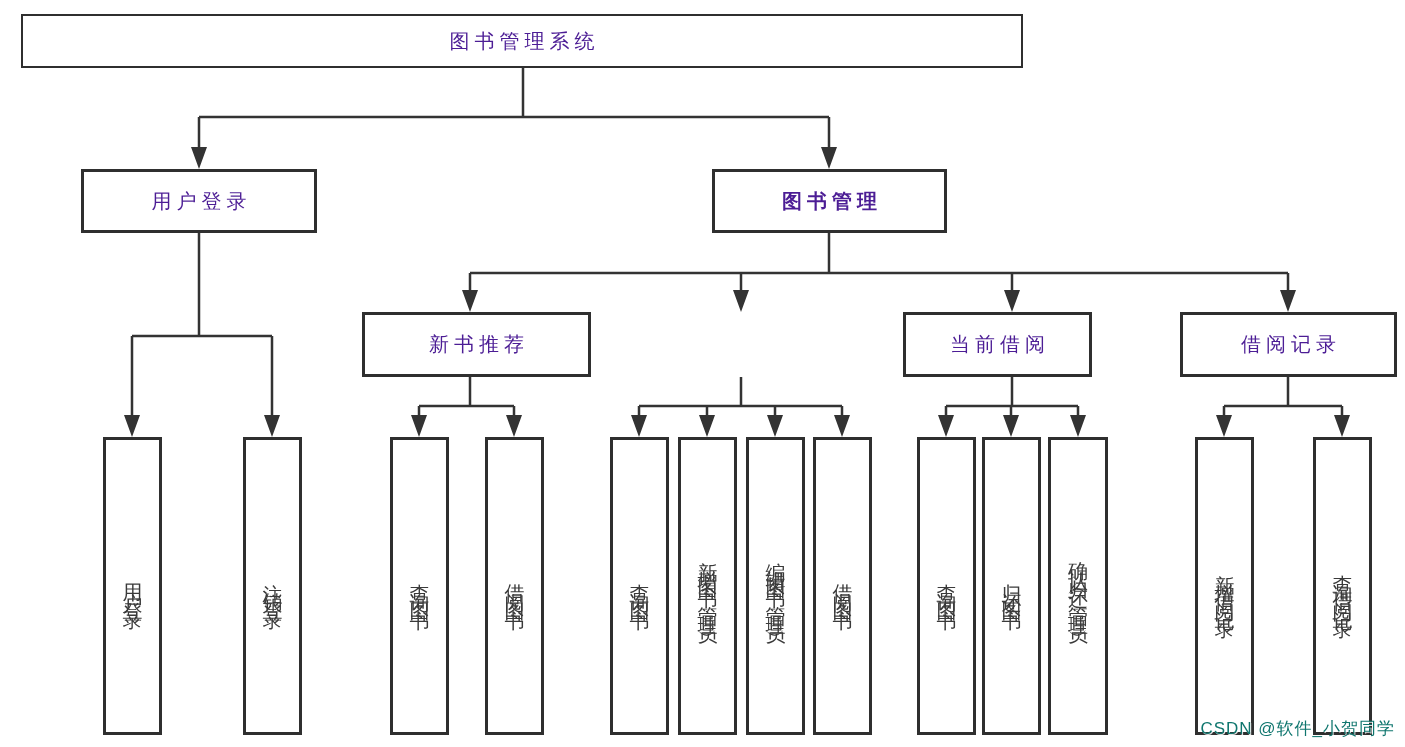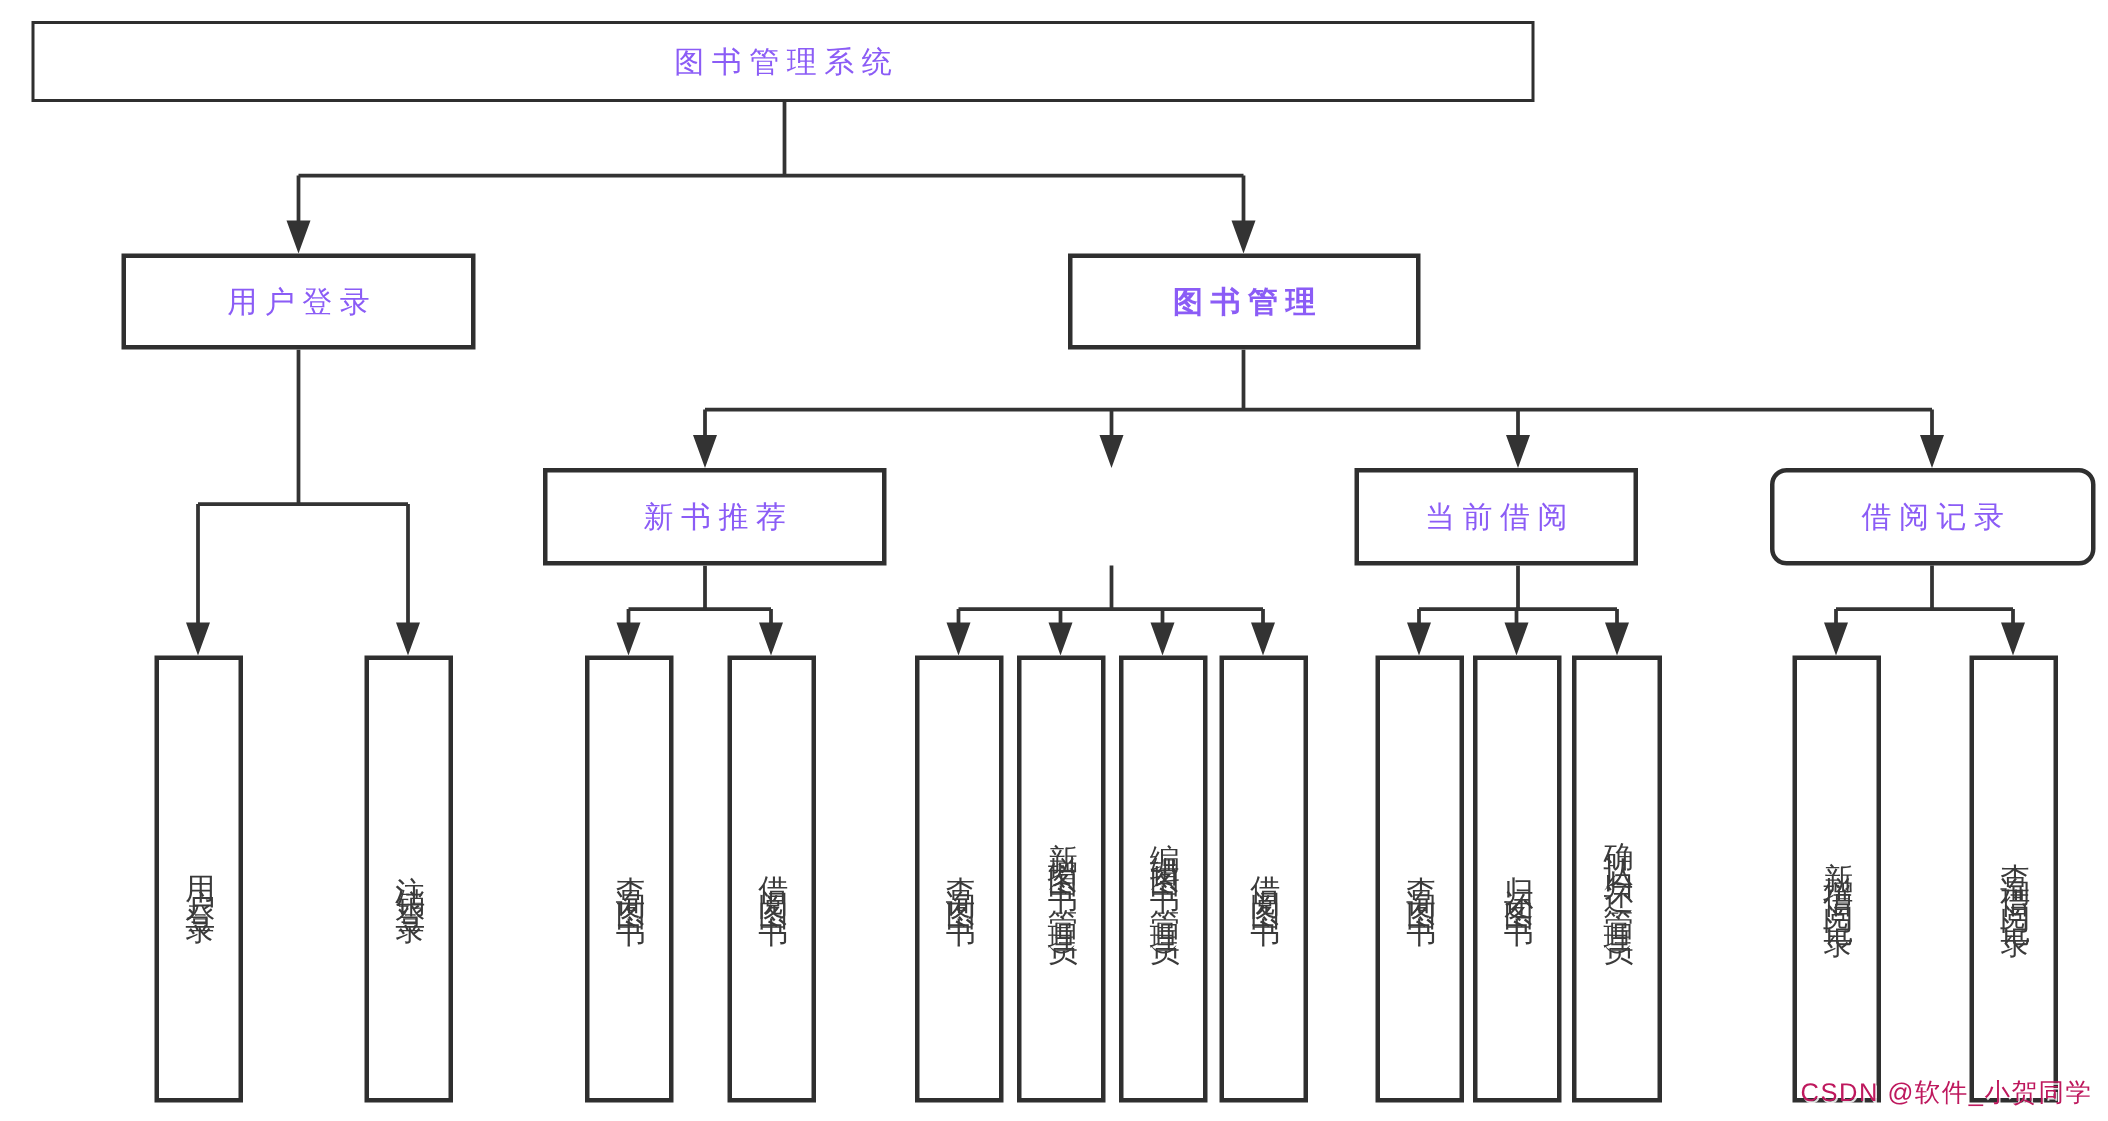--- a/index.html
+++ b/index.html
@@ -4,42 +4,42 @@
 <style>
   html,body{margin:0;padding:0;background:#ffffff;}
   .canvas{
     position:relative;width:1405px;height:747px;background:#ffffff;overflow:hidden;
     font-family:"Liberation Sans","DejaVu Sans",sans-serif;color:#333333;
   }
   .box{
     position:absolute;background:#ffffff;border:3px solid #2f2f2f;
     display:flex;align-items:center;justify-content:center;box-sizing:border-box;
   }
-  .hlabel{font-size:20px;letter-spacing:5px;text-indent:5px;white-space:nowrap;color:#8b5cf6;}
+  .hlabel{font-size:20px;letter-spacing:5px;text-indent:5px;white-space:nowrap;color:#4c1d95;}
   .root{left:21px;top:14px;width:1002px;height:54px;border-width:2px;}
   .l1a{left:81px;top:169px;width:236px;height:64px;}
   .l1b{left:712px;top:169px;width:235px;height:64px;font-weight:bold;}
   .l2{top:312px;width:229px;height:65px;}
   .l2a{left:362px;}
   .l2b{left:633px;width:217px;}
   .l2c{left:903px;width:189px;}
-  .l2d{left:1180px;width:217px;border-radius:11px;}
+  .l2d{left:1180px;width:217px;}
   .leaf{top:437px;width:59px;height:298px;}
   .vtext{
     writing-mode:vertical-rl;text-orientation:mixed;
     font-size:20px;letter-spacing:9px;line-height:1.05;color:#3a3a3a;
   }
   .x1{left:103px}.x2{left:243px}.x3{left:390px}.x4{left:485px}
   .x5{left:610px}.x6{left:678px}.x7{left:746px}.x8{left:813px}
   .x9{left:917px}.x10{left:982px}.x11{left:1048px;width:60px}
   .x12{left:1195px}.x13{left:1313px}
   .wires{position:absolute;left:0;top:0;width:1405px;height:747px;pointer-events:none;}
   .watermark{
     position:absolute;right:10px;bottom:7px;font-size:17px;letter-spacing:1px;
-    color:#be185d;white-space:nowrap;text-shadow:1px 1px 0 rgba(255,255,255,0.85);
+    color:#0f766e;white-space:nowrap;text-shadow:1px 1px 0 rgba(255,255,255,0.85);
   }
 </style>
 </head>
 <body>
 
 <div class="canvas">
 
   <svg class="wires" width="1405" height="747" viewBox="0 0 1405 747" xmlns="http://www.w3.org/2000/svg">
     <g stroke="#333333" stroke-width="2.5" fill="none">
       <path d="M523 68 V117 M199 117 H829 M199 117 V152 M829 117 V152"></path>

